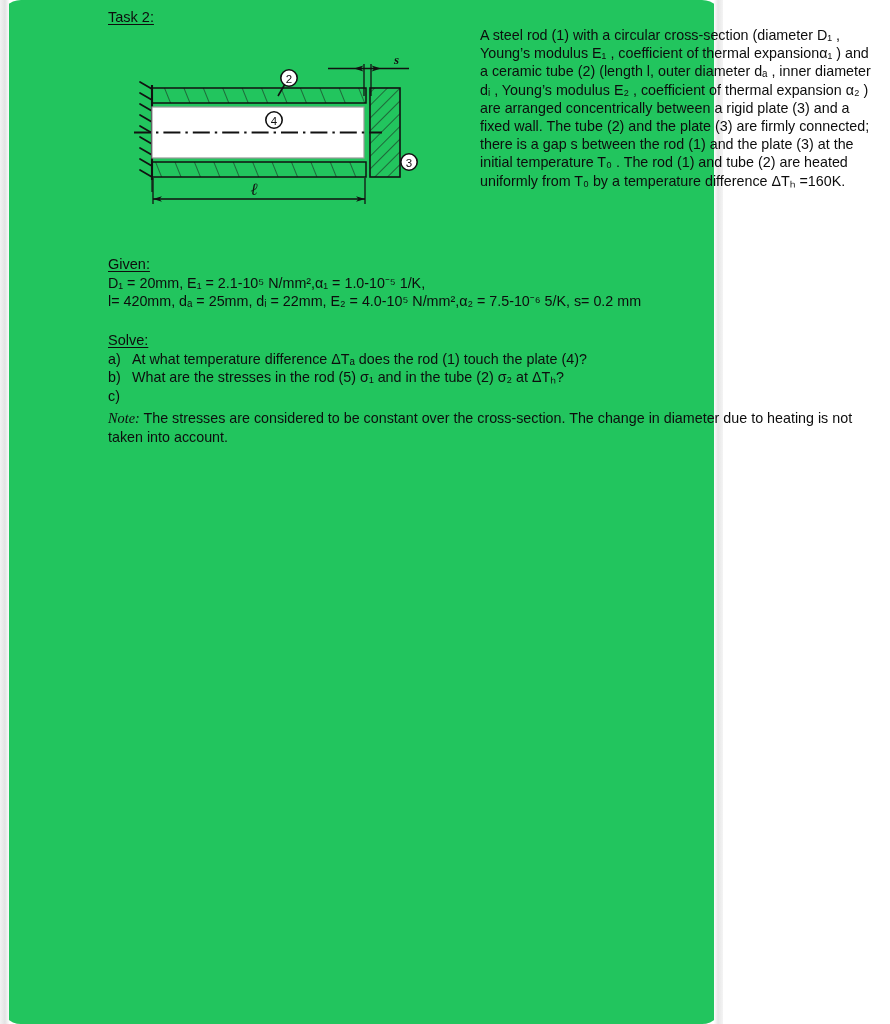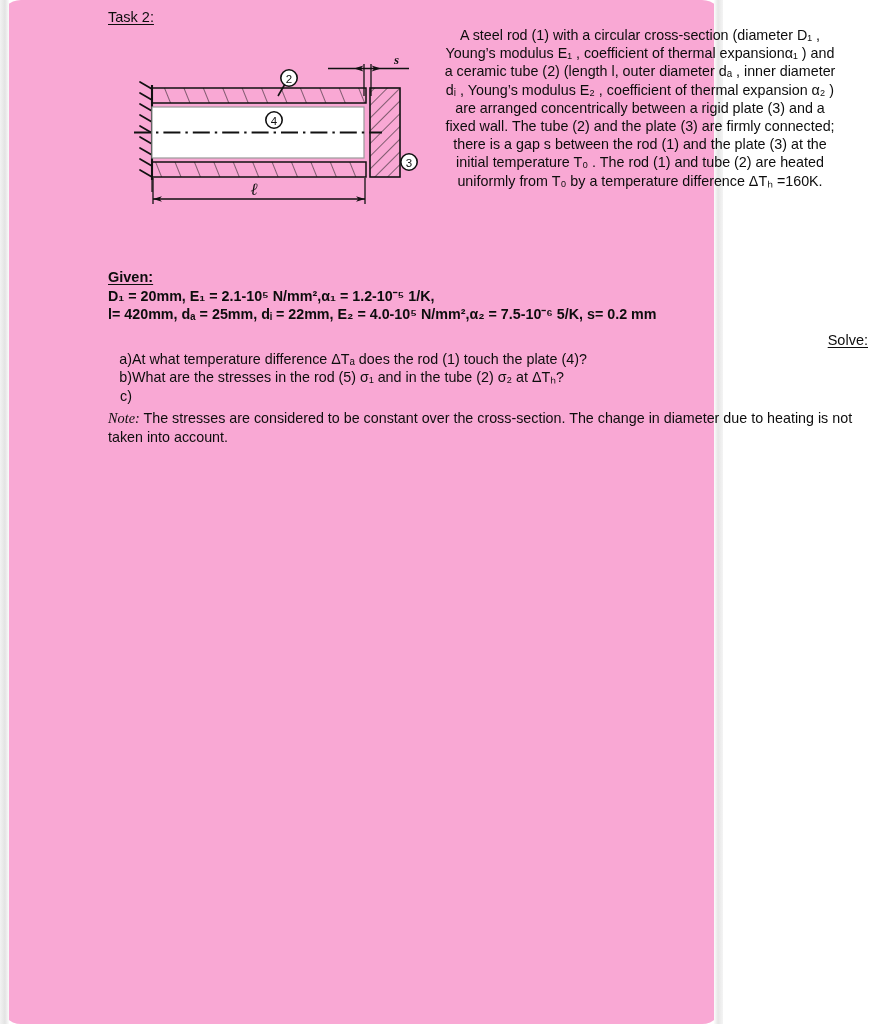--- a/index.html
+++ b/index.html
@@ -13,21 +13,21 @@
     font-family: "Liberation Sans", sans-serif;
     color: #0d0d0d;
     overflow: hidden;
   }
 
   
   .page {
     position: relative;
     width: 723px;
     height: 1024px;
-    background: #f9a8d4;
+    background: #22c55e;
     box-sizing: border-box;
     border-radius: 21px;
   }
   .edge-strip-left {
     position: absolute;
     left: 0; top: 0;
     width: 9px; height: 1024px;
     background: linear-gradient(to right, #f2f2f2 0%, #e3e3e3 55%, #fbfbfb 100%);
   }
   .edge-strip-right {
@@ -59,50 +59,48 @@
     font-size: 14.5px;
     line-height: 18px;
     text-decoration: underline;
     text-underline-offset: 2px;
     display: inline-block;
   }
 
   
   .description {
     position: absolute;
-    left: 444px;
+    left: 480px;
     top: 26px;
     width: 392px;
     font-size: 14.3px;
     line-height: 18.2px;
-    text-align: center;
+    text-align: left;
     white-space: pre-wrap;
   }
 
   
   .given-block {
     position: absolute;
     left: 108px;
-    top: 268px;
+    top: 255px;
     width: 700px;
     font-size: 14.3px;
     line-height: 18.6px;
-    font-weight: bold;
   }
   .given-line { white-space: nowrap; }
 
   
   .solve-block {
     position: absolute;
     left: 108px;
     top: 331px;
     width: 760px;
     font-size: 14.3px;
     line-height: 18.6px;
-    text-align: right;
   }
   .solve-item {
     display: flex;
     white-space: nowrap;
   }
   .solve-marker {
     width: 24px;
     flex: 0 0 24px;
   }
   .note-block {
@@ -220,21 +218,21 @@
           <line x1="23" y1="147" x2="235" y2="147" stroke="#111111" stroke-width="1.6" marker-start="url(#arrowR)" marker-end="url(#arrowL)"></line>
         </g>
         <text x="124" y="143" text-anchor="middle" font-family="'Liberation Serif', serif" font-size="17" font-style="italic" fill="#111111">ℓ</text>
       </svg>
     </div>
 
     <div class="description">A steel rod (1) with a circular cross-section (diameter D₁ , Young’s modulus E₁ , coefficient of thermal expansionα₁ ) and a ceramic tube (2) (length l, outer diameter dₐ , inner diameter dᵢ , Young’s modulus E₂ , coefficient of thermal expansion α₂ ) are arranged concentrically between a rigid plate (3) and a fixed wall. The tube (2) and the plate (3) are firmly connected; there is a gap s between the rod (1) and the plate (3) at the initial temperature T₀ . The rod (1) and tube (2) are heated uniformly from T₀ by a temperature difference ΔTₕ =160K.</div>
 
     <div class="given-block">
       <div class="section-heading">Given:</div>
-      <div class="given-line">D₁ = 20mm, E₁ = 2.1-10⁵ N/mm²,α₁ = 1.2-10⁻⁵ 1/K,</div>
+      <div class="given-line">D₁ = 20mm, E₁ = 2.1-10⁵ N/mm²,α₁ = 1.0-10⁻⁵ 1/K,</div>
       <div class="given-line">l= 420mm, dₐ = 25mm, dᵢ = 22mm, E₂ = 4.0-10⁵ N/mm²,α₂ = 7.5-10⁻⁶ 5/K, s= 0.2 mm</div>
     </div>
 
     <div class="solve-block">
       <div class="section-heading">Solve:</div>
 
       <div class="solve-item">
         <span class="solve-marker">a)</span>
         <span>At what temperature difference ΔTₐ does the rod (1) touch the plate (4)?</span>
       </div>

